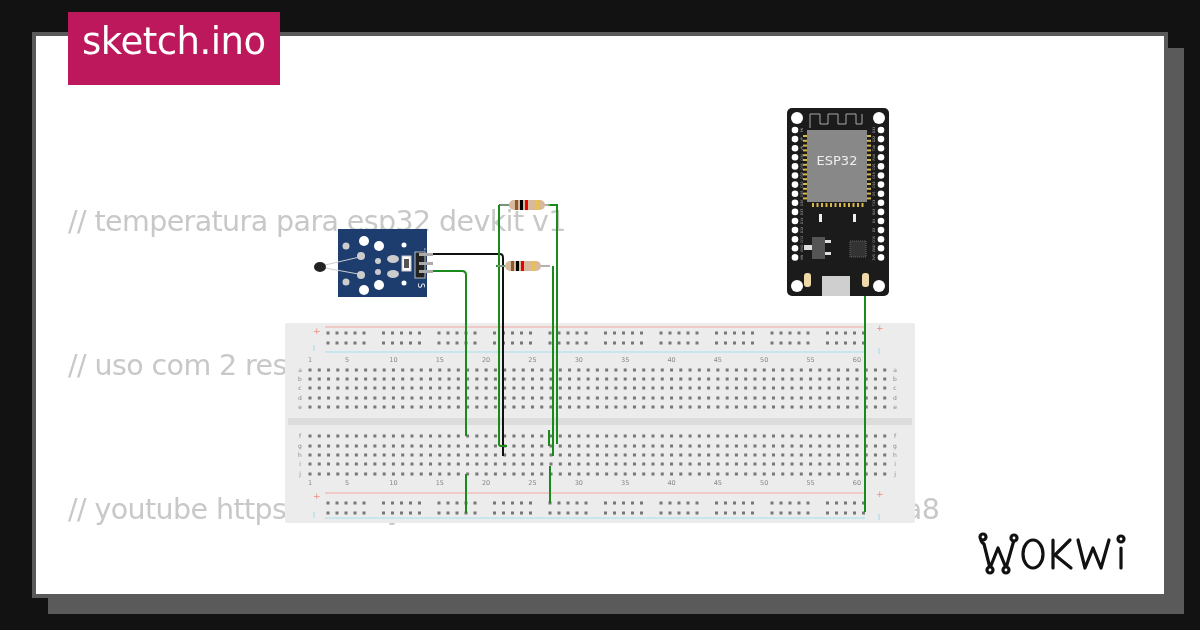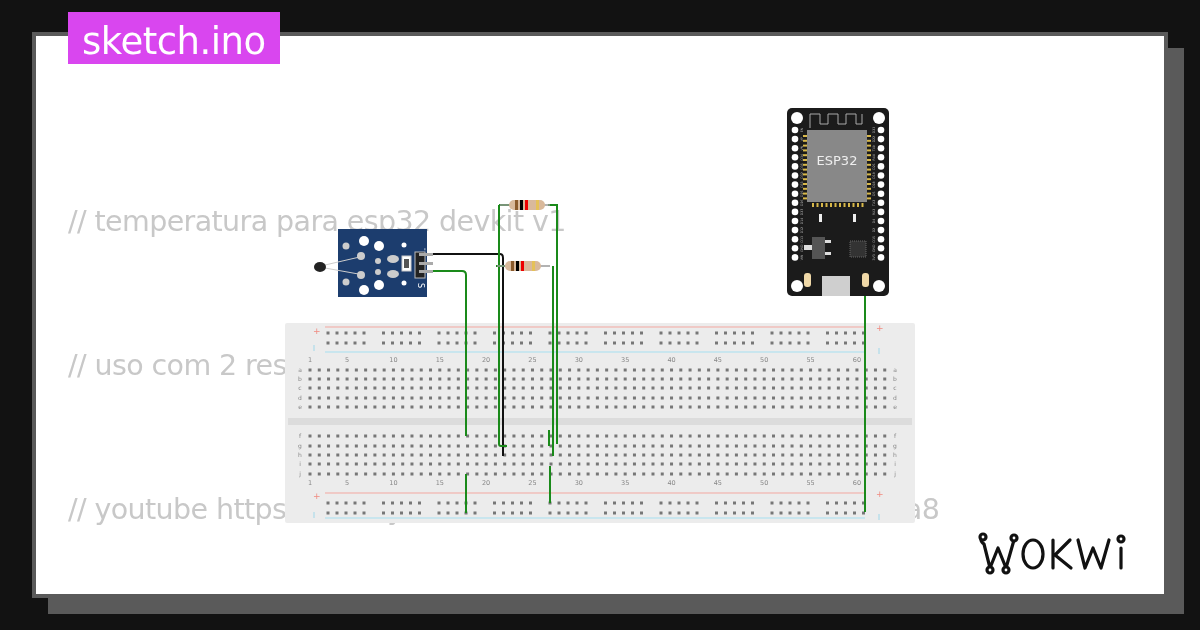--- a/index.html
+++ b/index.html
@@ -15,22 +15,22 @@
   }
   .card-border {
     position: absolute; left: 32px; top: 32px; width: 1136px; height: 566px;
     background: #5a5a5a;
   }
   .card {
     position: absolute; left: 36px; top: 36px; width: 1128px; height: 558px;
     background: #ffffff; overflow: hidden;
   }
   .file-tab {
-    position: absolute; left: 68px; top: 12px; height: 52px;
-    padding: 0 14px; background: #d946ef; color: #ffffff;
+    position: absolute; left: 68px; top: 12px; height: 73px;
+    padding: 0 14px; background: #be185d; color: #ffffff;
     font-size: 37px; line-height: 60px; z-index: 5;
     font-family: "DejaVu Sans", sans-serif; letter-spacing: -0.5px;
   }
   .code {
     position: absolute; left: 32px; top: 66px; margin: 0;
     color: #c8c8c8; font-size: 28.5px; line-height: 48px;
     font-family: "DejaVu Sans", sans-serif; white-space: pre;
     letter-spacing: -0.6px;
   }
   .code-line { display: block; height: 48px; }

